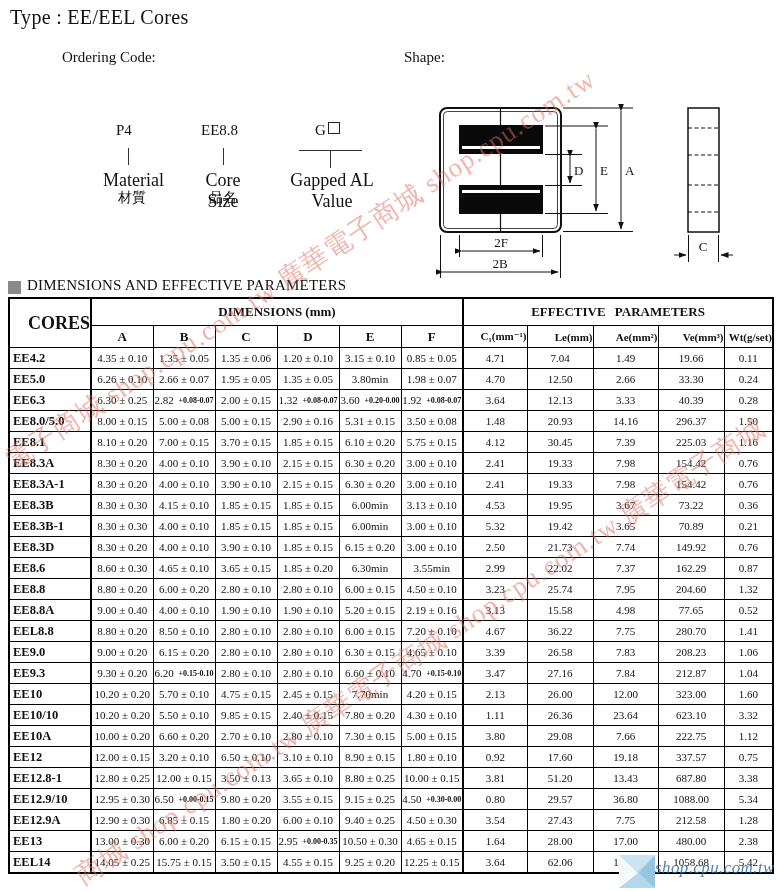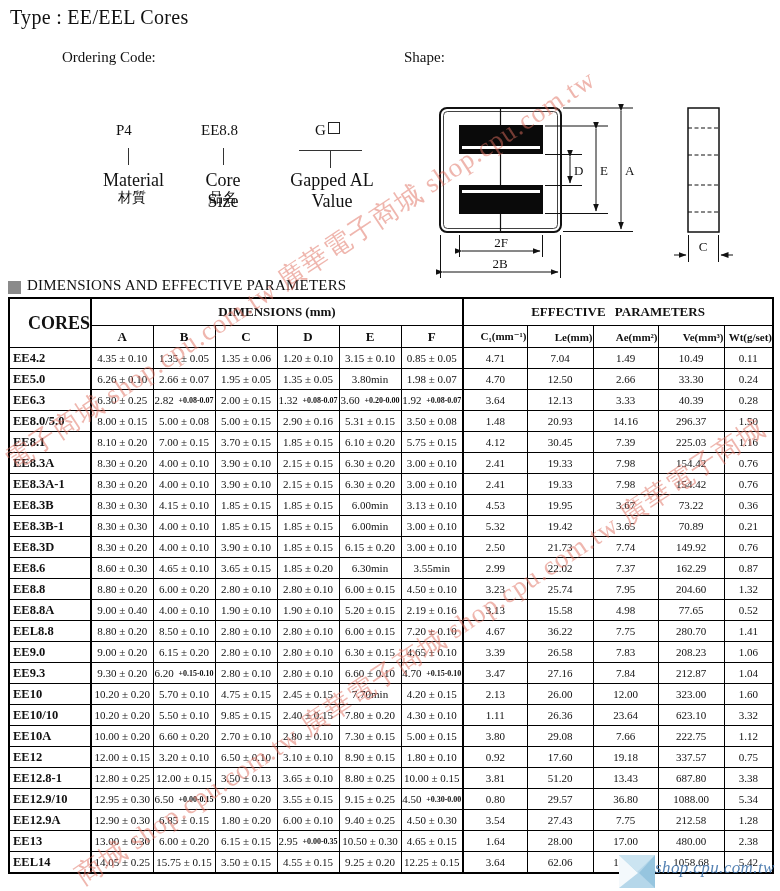--- a/index.html
+++ b/index.html
@@ -183,21 +183,21 @@
           <th class="core">EE4.2</th>
           <td class="gsep">4.35 ± 0.10</td>
           <td>1.35 ± 0.05</td>
           <td>1.35 ± 0.06</td>
           <td>1.20 ± 0.10</td>
           <td>3.15 ± 0.10</td>
           <td>0.85 ± 0.05</td>
           <td class="gsep">4.71</td>
           <td>7.04</td>
           <td>1.49</td>
-          <td>10.49</td>
+          <td>19.66</td>
           <td>0.11</td>
         </tr>
         <tr>
           <th class="core">EE5.0</th>
           <td class="gsep">6.26 ± 0.10</td>
           <td>2.66 ± 0.07</td>
           <td>1.95 ± 0.05</td>
           <td>1.35 ± 0.05</td>
           <td>3.80min</td>
           <td>1.98 ± 0.07</td>

